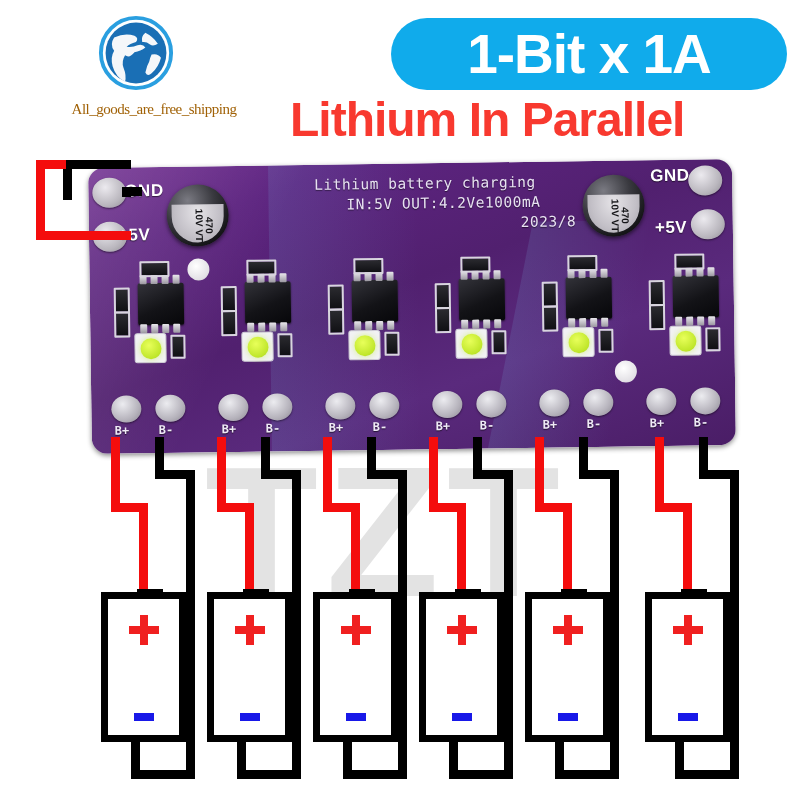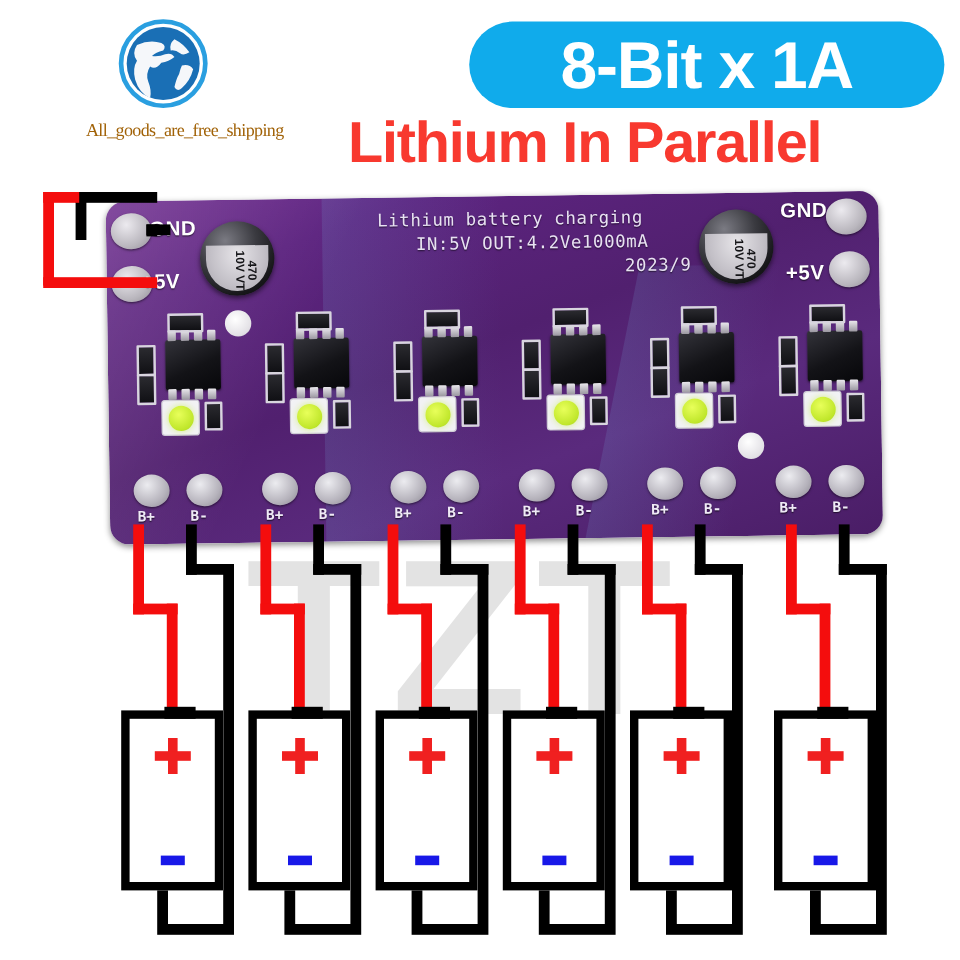--- a/index.html
+++ b/index.html
@@ -105,31 +105,31 @@
   <svg id="globe-logo" viewBox="0 0 100 100">
     <circle cx="50" cy="50" r="45" fill="none" stroke="#2a9fe0" stroke-width="5"></circle>
     <circle cx="50" cy="50" r="39" fill="#1a6fb5"></circle>
     <path d="M22 30 q14 -6 26 -2 q6 3 2 8 q-8 2 -12 6 q8 1 14 -2 q7 -2 10 3 q-6 5 -14 6 q-6 8 -12 4 q-5 8 -2 16 q4 10 2 18 q-12 -6 -16 -20 q-3 -12 2 -20 q-6 -8 0 -17 z" fill="#f5f7fa"></path>
     <path d="M62 24 q10 5 16 14 q-6 4 -10 1 q-5 -4 -10 -3 q-2 -7 4 -12 z" fill="#f5f7fa"></path>
     <path d="M70 52 q8 -2 12 4 q-3 12 -12 20 q-5 5 -8 -1 q2 -9 5 -14 q1 -5 3 -9 z" fill="#f5f7fa"></path>
   </svg>
   <div id="shop-name">All_goods_are_free_shipping</div>
 
   <div id="badge">
-    <span id="badge-text">8-Bit x 1A</span>
+    <span id="badge-text">1-Bit x 1A</span>
   </div>
   <div id="subtitle">Lithium In Parallel</div>
 
   <div id="pcb">
     <div class="pcb-sheen" id="sheen1"></div>
     <div class="pcb-sheen" id="sheen2"></div>
 
     <div class="silk" id="silk1">Lithium battery charging</div>
     <div class="silk" id="silk2">IN:5V OUT:4.2Ve1000mA</div>
-    <div class="silk" id="silk3">2023/9</div>
+    <div class="silk" id="silk3">2023/8</div>
 
     <div class="pwr-pad" id="pad-gnd-l"></div>
     <div class="pwr-pad" id="pad-5v-l"></div>
     <div class="pwr-pad" id="pad-gnd-r"></div>
     <div class="pwr-pad" id="pad-5v-r"></div>
 
     <div class="pwr-label" id="lbl-gnd-l">GND</div>
     <div class="pwr-label" id="lbl-5v-l">+5V</div>
     <div class="pwr-label" id="lbl-gnd-r">GND</div>
     <div class="pwr-label" id="lbl-5v-r">+5V</div>

